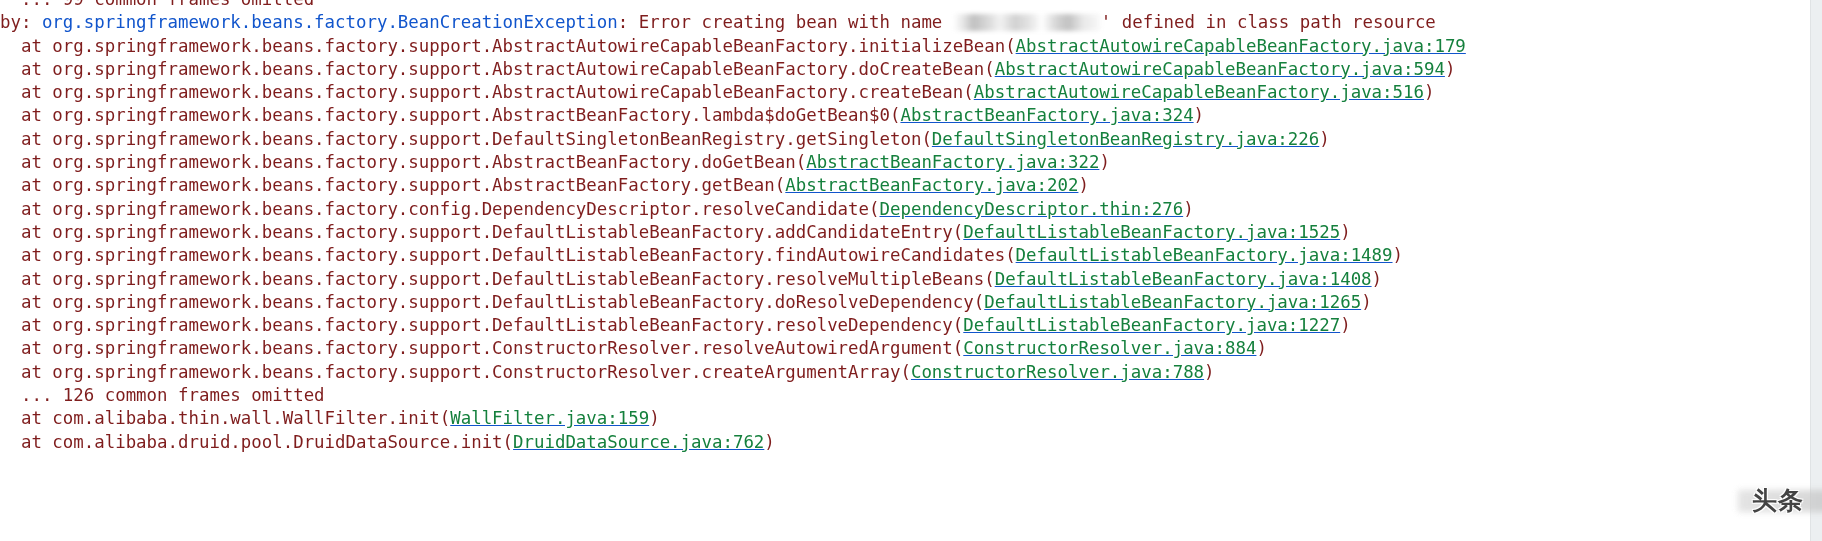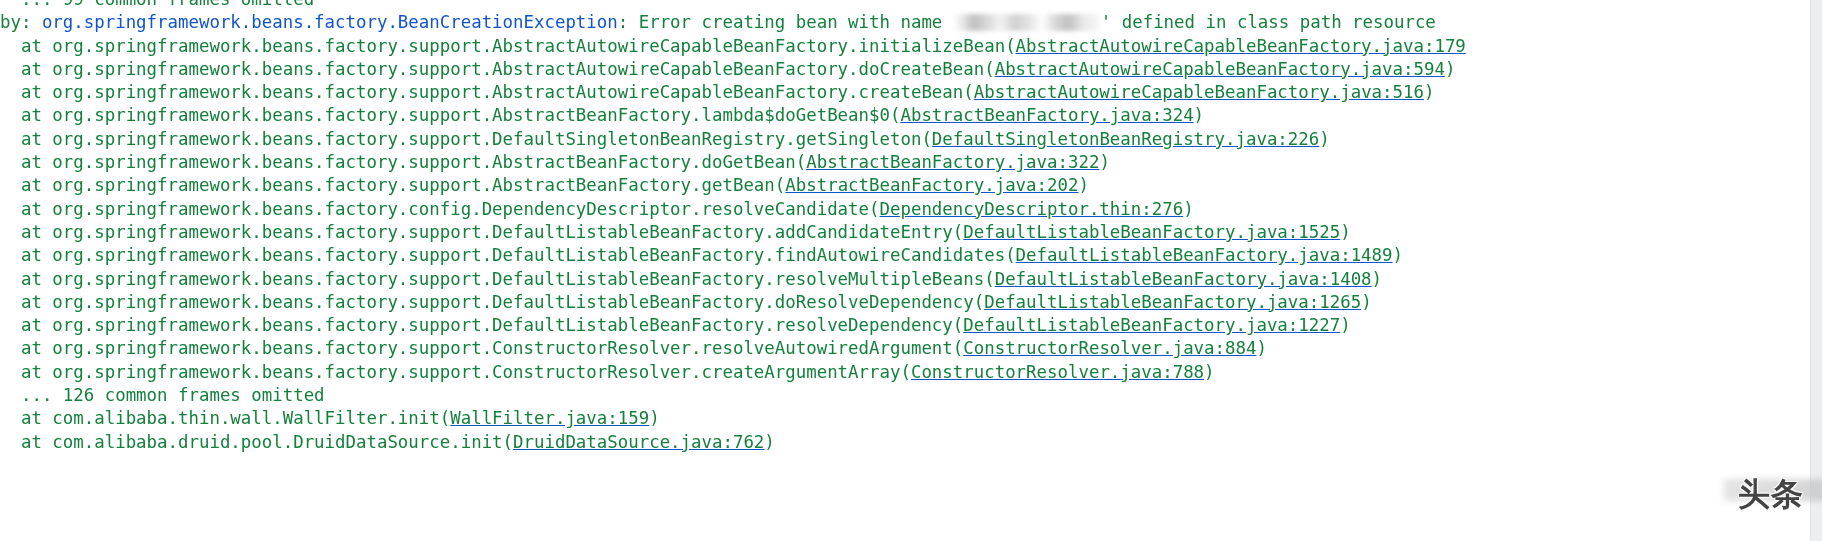--- a/index.html
+++ b/index.html
@@ -39,21 +39,21 @@
     overflow: hidden;
   }
   .line {
     white-space: pre;
     font-size: 17.4px;
     line-height: 23.3px;
     color: #1a1a1a;
     letter-spacing: 0px;
     height: 23.3px;
   }
-  .line .txt { color: #15803d; }
+  .line .txt { color: #7f1d1d; }
   .lnk {
     color: #15803d;
     text-decoration: underline;
     text-decoration-color: #1155cc;
     cursor: pointer;
   }
   .exc {
     color: #1155cc;
     text-decoration-color: #1155cc;
     cursor: pointer;
@@ -90,21 +90,21 @@
     bottom: 24px;
     display: flex;
     align-items: center;
     gap: 10px;
     pointer-events: none;
     user-select: none;
     opacity: 0.88;
   }
   .wm-text {
     font-family: "DejaVu Sans", "Liberation Sans", sans-serif;
-    font-size: 32px;
+    font-size: 25px;
     font-weight: 700;
     color: #2b2b2b;
     letter-spacing: 1px;
     text-shadow:
        1px 1px 0 rgba(255,255,255,0.95),
       -1px -1px 0 rgba(255,255,255,0.95),
        1px -1px 0 rgba(255,255,255,0.95),
       -1px 1px 0 rgba(255,255,255,0.95);
   }
   .wm-blur-strip {

